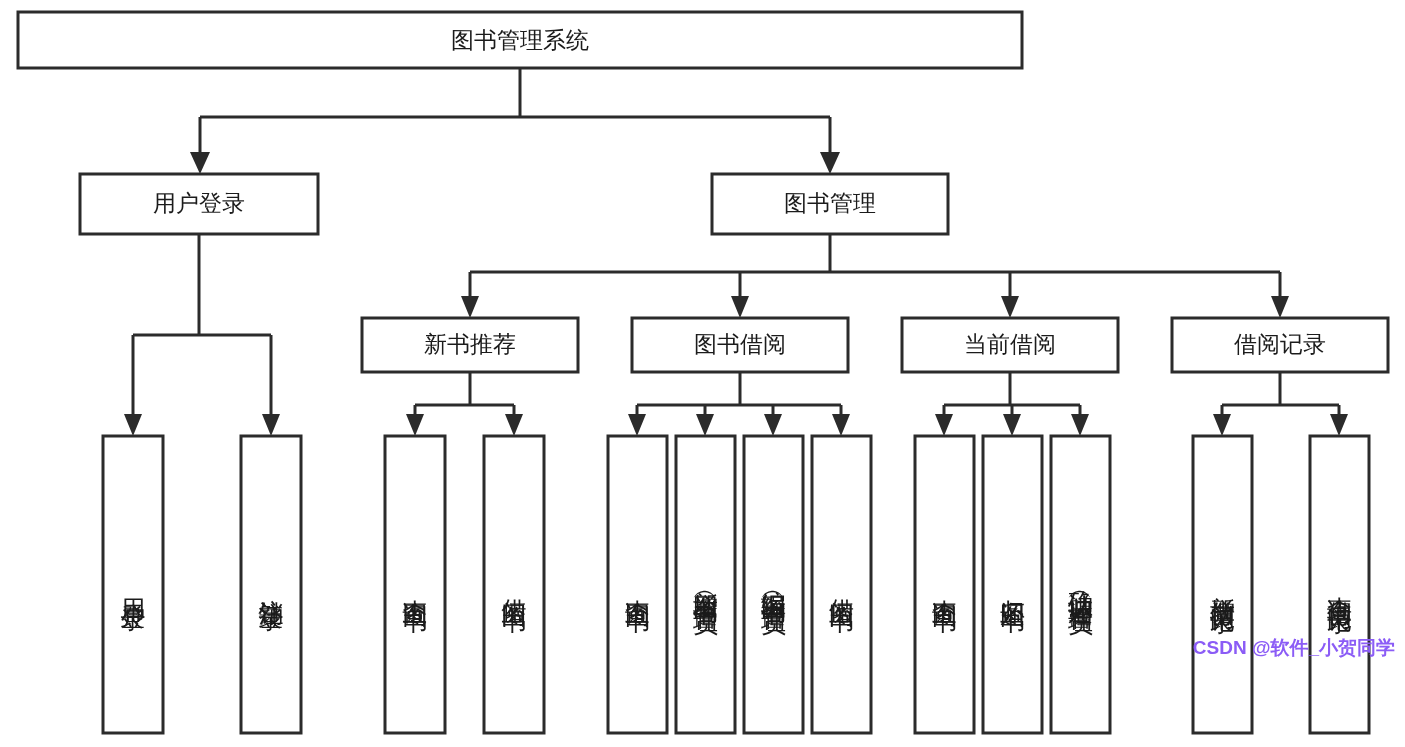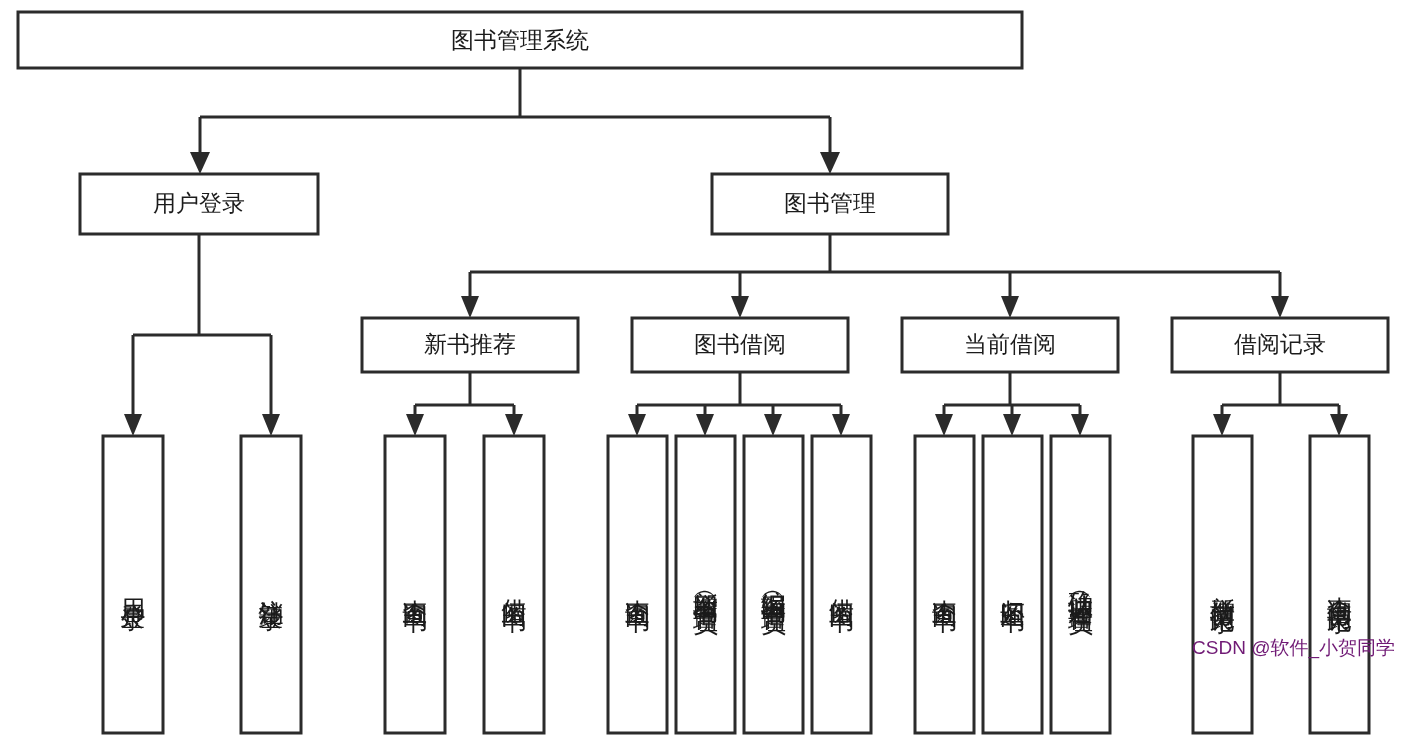--- a/index.html
+++ b/index.html
@@ -58,23 +58,24 @@
     color: #1b1b1b;
     white-space: nowrap;
     pointer-events: none;
   }
   .watermark {
     position: absolute;
     right: 10px;
     bottom: 4px;
     font-family: "Liberation Sans", "DejaVu Sans", sans-serif;
     font-size: 19px;
-    color: #701a75;
+    color: #8b5cf6;
     white-space: nowrap;
     user-select: none;
+    font-weight: bold;
   }
 </style>
 </head>
 <body>
 
 <div id="diagram-root">
 
   <svg id="tree-svg" viewBox="0 0 1405 747">
 
     <g id="edges-layer">

